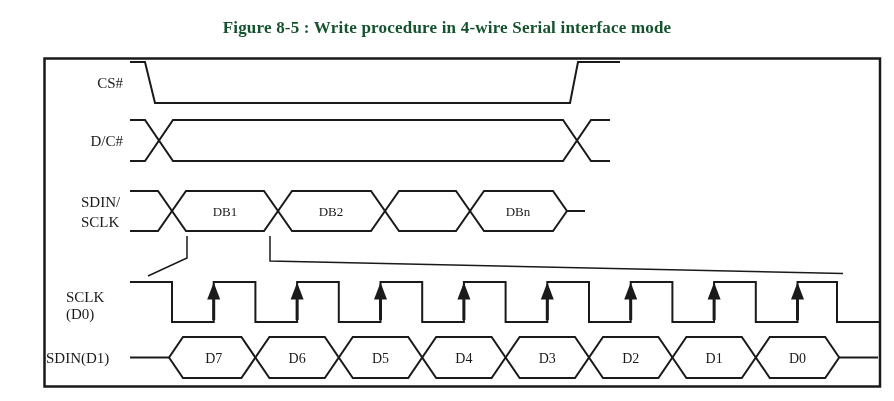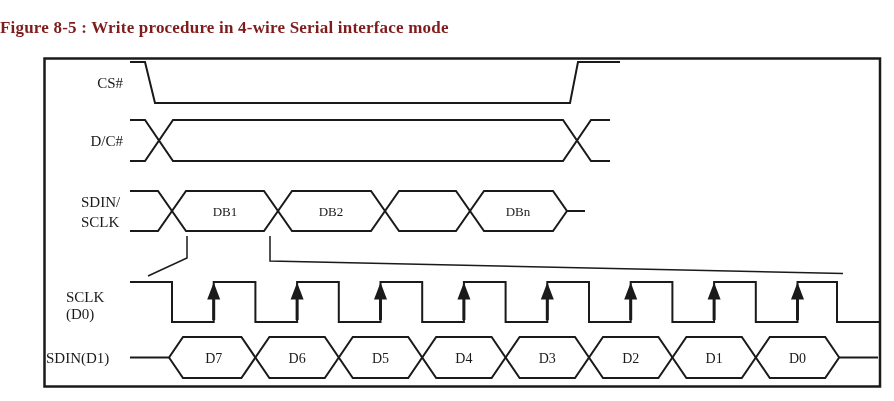--- a/index.html
+++ b/index.html
@@ -13,24 +13,24 @@
     height: 401px;
     background: #ffffff;
     font-family: "Liberation Serif", serif;
     overflow: hidden;
   }
   .figure-title {
     position: absolute;
     top: 18px;
     left: 0;
     width: 894px;
-    text-align: left;
+    text-align: center;
     font-weight: bold;
     font-size: 17px;
-    color: #7f1d1d;
+    color: #14532d;
     letter-spacing: 0.2px;
   }
   svg { position: absolute; top: 0; left: 0; }
   .wave {
     fill: none;
     stroke: #1a1a1a;
     stroke-width: 2;
   }
   .border-rect {
     fill: none;

